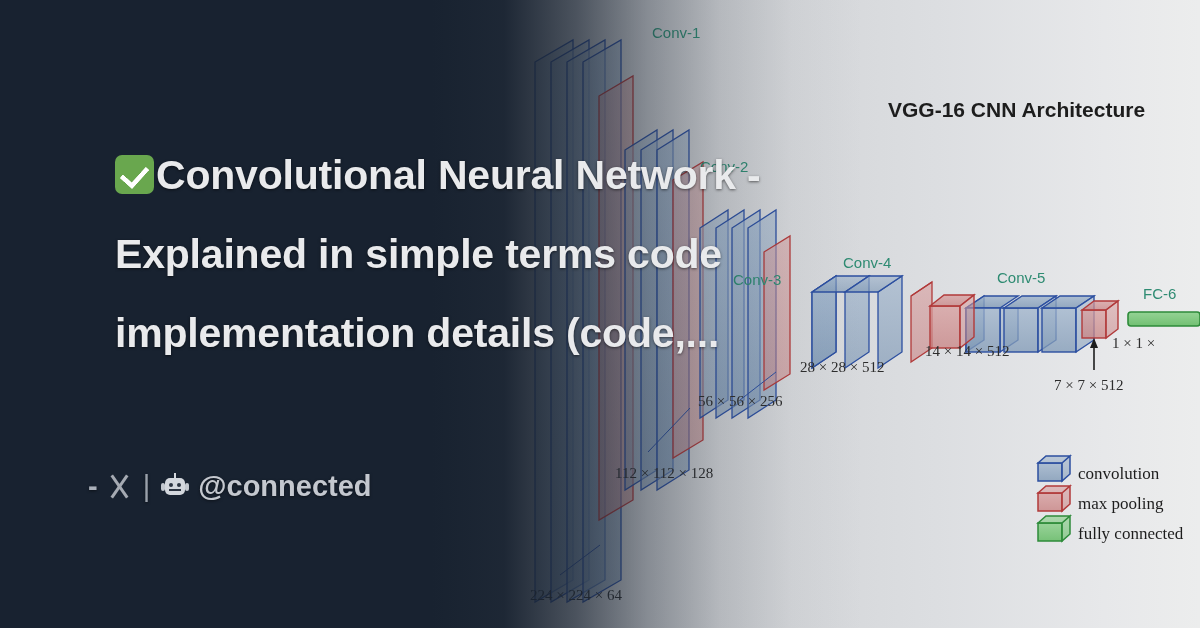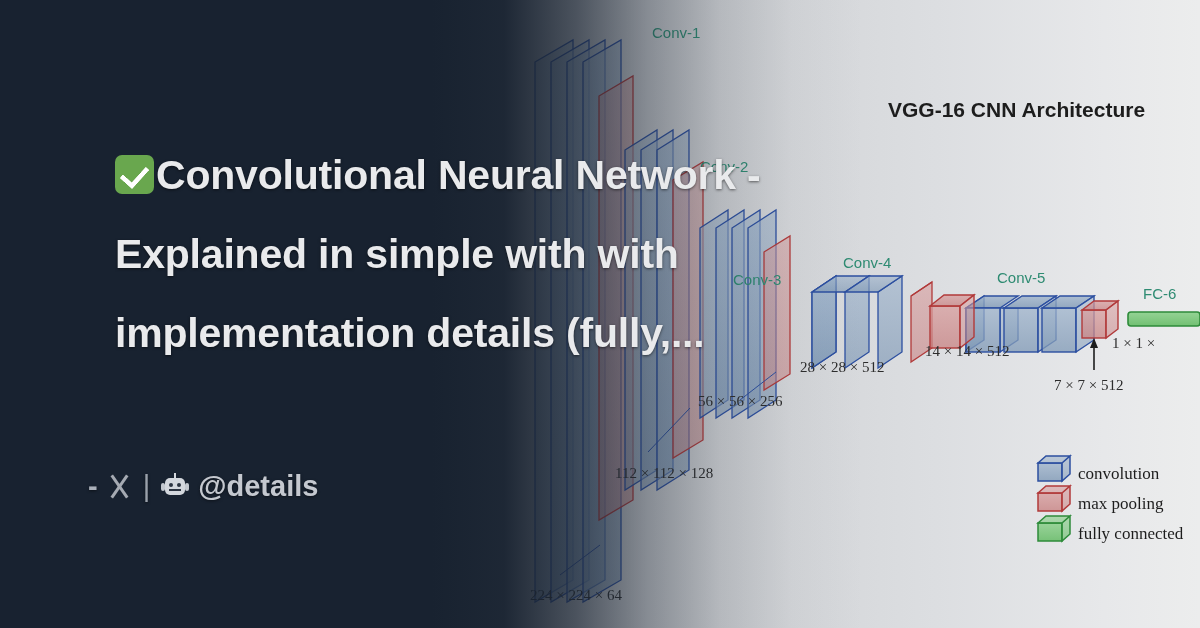--- a/index.html
+++ b/index.html
@@ -294,34 +294,34 @@
       </g>
     </svg>
   </div>
 
   <div id="overlay"></div>
 
   <div id="content">
 
     <div id="title">
       <span class="tline"><span class="check-emoji"></span><span>Convolutional Neural Network -</span></span>
-      <span class="tline">Explained in simple with with</span>
-      <span class="tline">implementation details (fully,...</span>
+      <span class="tline">Explained in simple terms code</span>
+      <span class="tline">implementation details (code,...</span>
     </div>
 
     <div id="attribution">
       <span class="dash">-</span>
       <span class="x-logo"></span>
       <span class="pipe">|</span>
       <span class="robot-emoji">
         <span class="robot-antenna"></span>
         <span class="robot-ear-l"></span>
         <span class="robot-ear-r"></span>
         <span class="robot-head"></span>
         <span class="robot-eye-l"></span>
         <span class="robot-eye-r"></span>
         <span class="robot-mouth"></span>
       </span>
-      <span>@details</span>
+      <span>@connected</span>
     </div>
 
   </div>
 </div>
 
 </body></html>

